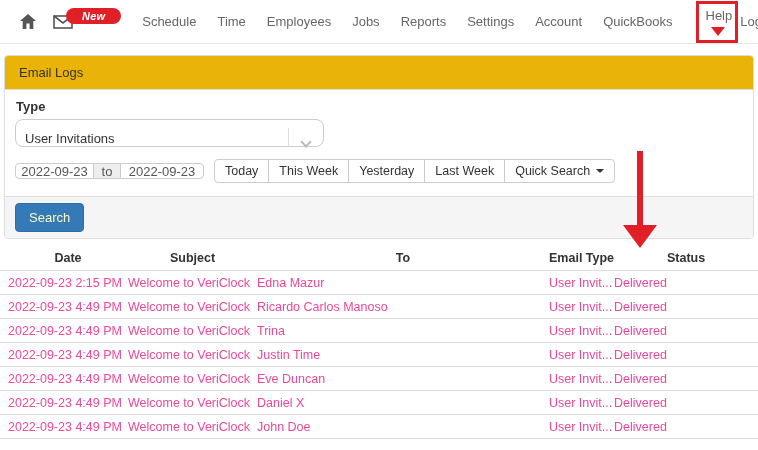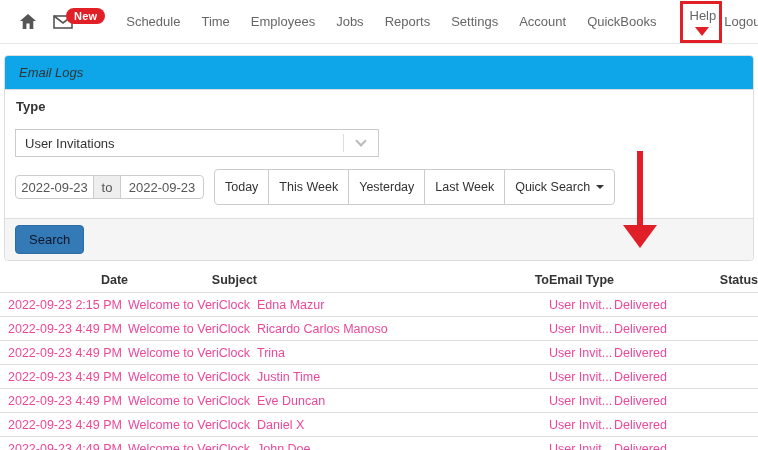--- a/index.html
+++ b/index.html
@@ -8,95 +8,95 @@
 
   
   .navbar {
     display: flex; align-items: center; height: 44px;
     background: #fff; border-bottom: 1px solid #e7e7e7;
     padding-left: 20px; font-size: 13px; color: #666;
   }
   .home-icon { margin-right: 17px; display: flex; cursor: pointer; }
   .mail-wrap { display: flex; align-items: center; margin-right: 14px; cursor: pointer; }
   .new-badge {
-    background: #e01f26; color: #fff; font-size: 11px; font-weight: bold; 
-    border-radius: 9px; padding: 2px 8px; position: relative; top: -6px; left: -7px;
+    background: #e01f26; color: #fff; font-size: 11px; font-weight: bold; font-style: italic;
+    border-radius: 9px; padding: 2px 16px; position: relative; top: -6px; left: -7px;
     letter-spacing: .2px;
   }
   .nav-link { margin-right: 21px; cursor: pointer; white-space: nowrap; }
   .help-box {
     display: flex; align-items: center; border: 3px solid #e01f26;
     padding: 4px 3px 4px 7px; margin: 0 2px; cursor: pointer; flex-direction: column;
   }
   .help-caret {
     width: 0; height: 0; margin: 4px 2px 0 1px;
     border-left: 7px solid transparent; border-right: 7px solid transparent;
     border-top: 9px solid #e01f26;
   }
   .logout-link { margin-left: auto; margin-right: 28px; cursor: pointer; }
 
   
   .panel {
     margin: 11px 4px 0 4px; border: 1px solid #ddd; border-radius: 4px; background: #fff;
   }
   .panel-heading {
-    background: #0ea5e9; border-bottom: 1px solid #ddd; border-radius: 3px 3px 0 0;
-    padding: 9px 14px; font-size: 13px; color: #333; font-style: italic;
+    background: #eab308; border-bottom: 1px solid #ddd; border-radius: 3px 3px 0 0;
+    padding: 9px 14px; font-size: 13px; color: #333;
   }
   .panel-body { padding: 9px 12px 13px 10px; }
-  .type-label { font-weight: bold; font-size: 13px; margin: 0 0 15px 1px; display: block; }
+  .type-label { font-weight: bold; font-size: 13px; margin: 0 0 5px 1px; display: block; }
   .select-box {
-    width: 364px; height: 28px; border: 1px solid #ccc; border-radius: 0; background: #fff;
-    display: flex; align-items: center; font-size: 13px; color: #333; cursor: pointer;
+    width: 309px; height: 28px; border: 1px solid #ccc; border-radius: 8px; background: #fff;
+    display: flex; align-items: flex-end; font-size: 13px; color: #333; cursor: pointer;
   }
   .select-value { flex: 1; padding-left: 9px; }
   .select-caret-sep { border-left: 1px solid #ddd; height: 18px; }
   .select-caret { width: 34px; display: flex; align-items: center; justify-content: center; }
   .chev { width: 8px; height: 8px; border-left: 2px solid #bbb; border-bottom: 2px solid #bbb;
           transform: rotate(-45deg); margin-top: -4px; }
 
   .controls-row { display: flex; align-items: center; margin-top: 12px; }
   .date-group { display: flex; }
-  .date-group > * { border: 1px solid #ccc; height: 24px; margin-right: -1px; }
+  .date-group > * { border: 1px solid #ccc; height: 16px; margin-right: -1px; }
   .date-input {
     width: 79px; text-align: center; font-size: 13px; color: #555; background: #fff;
     border-radius: 4px 0 0 4px; outline: none; font-family: "Liberation Sans", sans-serif;
   }
   .date-addon {
     width: 28px; background: #eee; color: #555; font-size: 13px;
     display: flex; align-items: center; justify-content: center;
   }
   .date-input2 { width: 84px; border-radius: 0 4px 4px 0; }
   .btn-group { display: flex; margin-left: 11px; }
   .btn {
-    height: 36px; border: 1px solid #ccc; background: #fff; color: #333;
+    height: 24px; border: 1px solid #ccc; background: #fff; color: #333;
     font-size: 12.5px; padding: 0 10px; margin-right: -1px; cursor: pointer;
     display: flex; align-items: center; font-family: "Liberation Sans", sans-serif;
   }
   .btn:first-child { border-radius: 4px 0 0 4px; }
   .btn:last-child { border-radius: 0 4px 4px 0; }
   .btn-caret {
     width: 0; height: 0; margin-left: 6px;
     border-left: 4px solid transparent; border-right: 4px solid transparent;
     border-top: 4px solid #333;
   }
   .panel-footer {
     background: #f5f5f5; border-top: 1px solid #ddd; border-radius: 0 0 3px 3px;
     padding: 6px 10px;
   }
   .search-btn {
-    background: #337ab7; border: 1px solid #2e6da4; color: #0f172a; font-size: 13px;
+    background: #337ab7; border: 1px solid #2e6da4; color: #fef9c3; font-size: 13px;
     padding: 6px 13px; border-radius: 4px; cursor: pointer;
     font-family: "Liberation Sans", sans-serif;
   }
 
   
   .results { width: 100%; border-collapse: collapse; margin-top: 6px; font-size: 12.5px; }
   .results th {
-    text-align: right; font-weight: bold; color: #333; padding: 6px 0 5px 0;
+    text-align: center; font-weight: bold; color: #333; padding: 6px 0 5px 0;
     border-bottom: 1px solid #ddd; white-space: nowrap;
   }
   .results td { padding: 5px 0 4px 0; border-bottom: 1px solid #ddd; color: #ec4899; white-space: nowrap; }
   .results th:first-child, .results td:first-child { padding-left: 8px; }
 
   
   .anno-arrow-shaft { position: absolute; left: 637px; top: 151px; width: 6px; height: 76px;
                       background: #e01f26; z-index: 10; }
   .anno-arrow-head  { position: absolute; left: 623px; top: 225px; width: 0; height: 0;
                       border-left: 17px solid transparent; border-right: 17px solid transparent;

